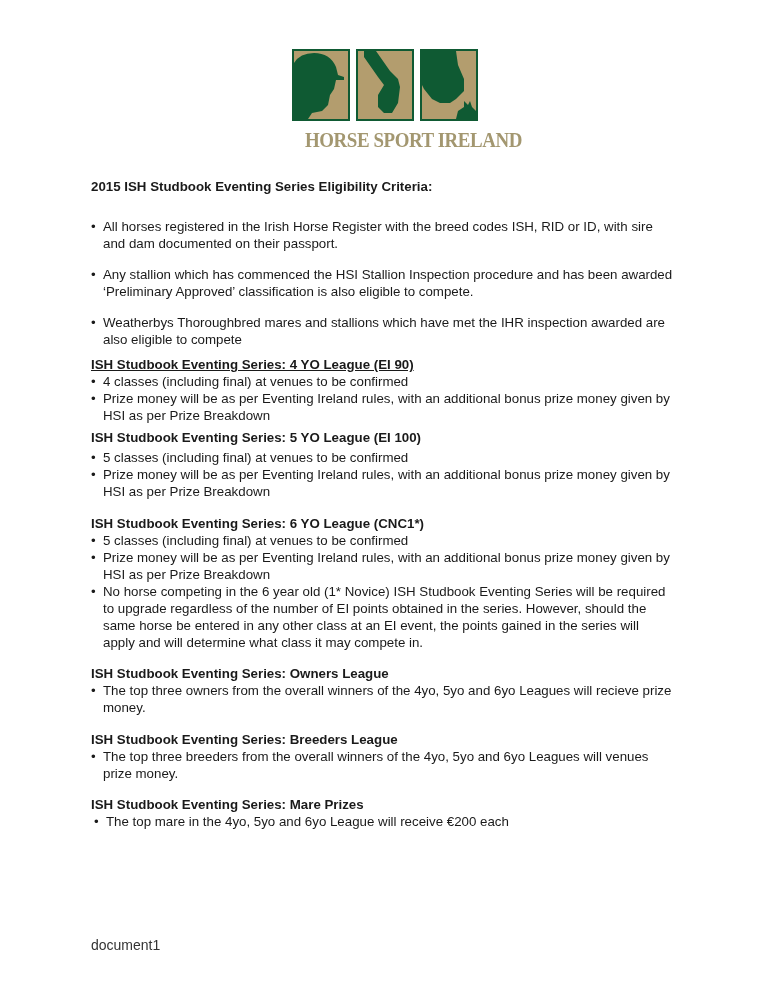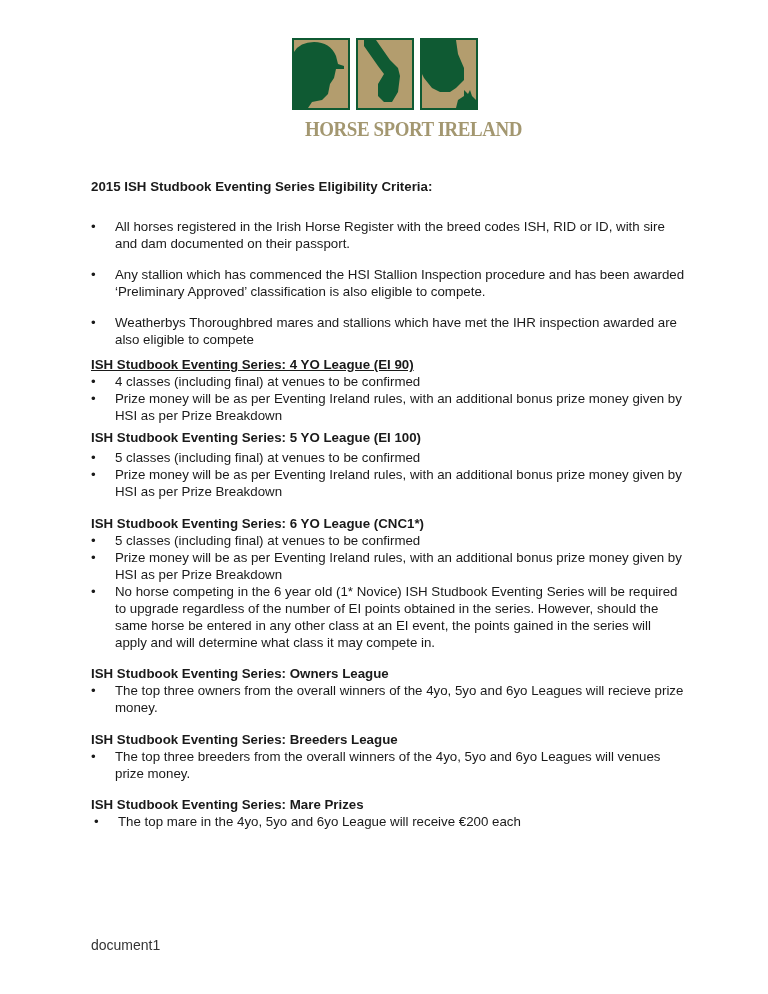--- a/index.html
+++ b/index.html
@@ -11,21 +11,21 @@
       width: 768px;
       height: 994px;
       position: relative;
       overflow: hidden;
       font-family: "Liberation Sans", sans-serif;
       color: #1a1a1a;
     }
     .logo {
       position: absolute;
       left: 292px;
-      top: 38px;
+      top: 49px;
       width: 186px;
       height: 106px;
     }
     .logo-squares {
       position: absolute;
       left: 0;
       top: 0;
       width: 186px;
       height: 72px;
     }
@@ -65,21 +65,21 @@
       width: 600px;
     }
     .bullet-dot {
       position: absolute;
       left: 0;
       top: 0;
       width: 10px;
     }
     .bullet-text {
       position: absolute;
-      left: 24px;
+      left: 12px;
       top: 0;
       width: 570px;
     }
     .footer {
       position: absolute;
       left: 91px;
       top: 937px;
       font-size: 14px;
       color: #333;
     }

